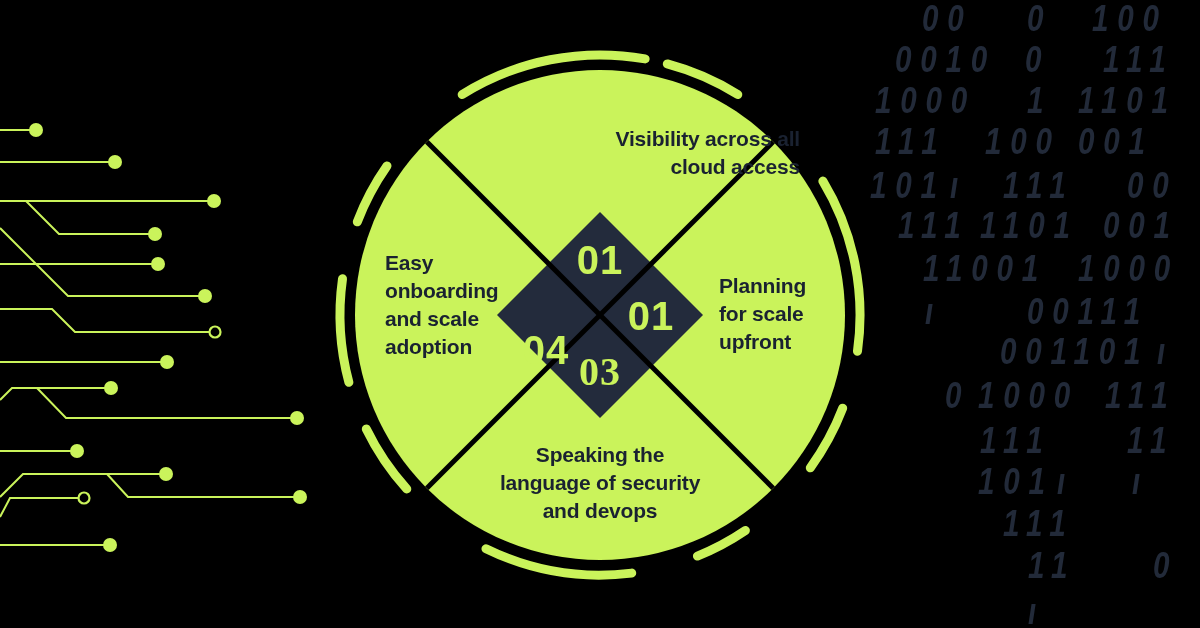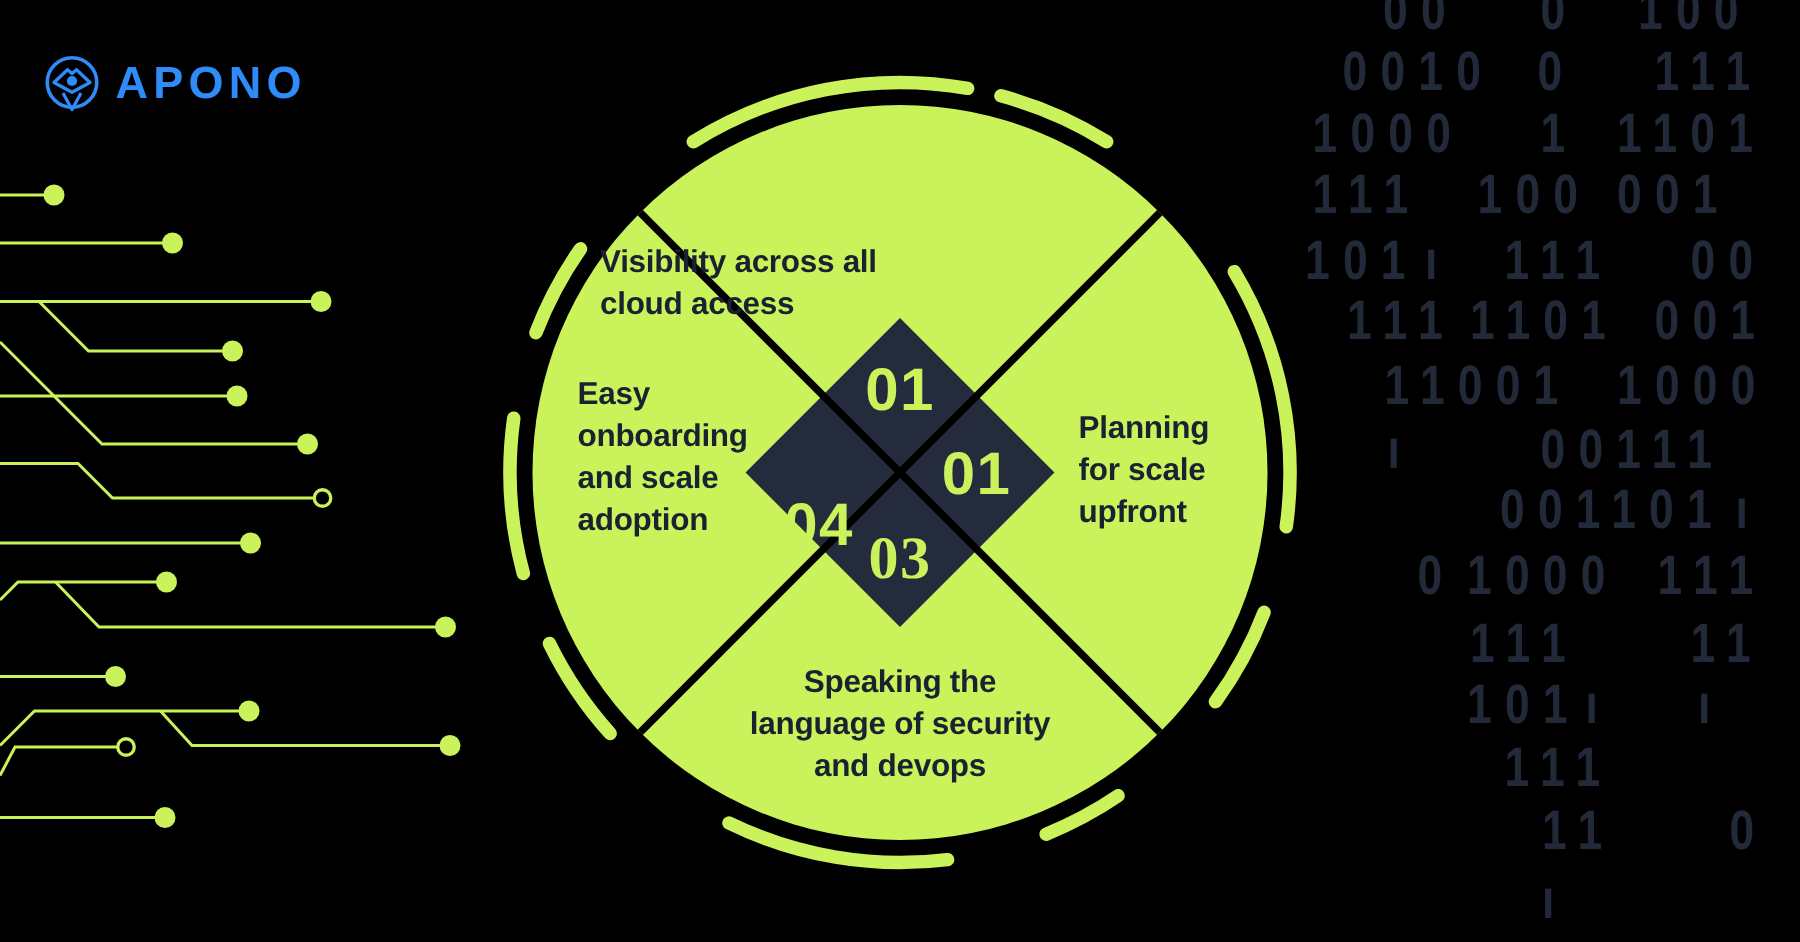--- a/index.html
+++ b/index.html
@@ -14,33 +14,33 @@
   
   .logo{position:absolute;left:28px;top:36px;display:flex;align-items:center;gap:9px;}
   .logo .wordmark{color:var(--logo-blue);font-size:30px;font-weight:bold;letter-spacing:3.5px;line-height:1;}
 
   
   #gfx{position:absolute;left:0;top:0;}
 
   
   .q-label{position:absolute;color:var(--text-navy);font-weight:bold;font-size:21px;
            line-height:28px;white-space:pre-line;letter-spacing:-0.2px;}
-  .q-top{left:400px;top:125px;width:400px;text-align:left;margin-top:36px;}
+  .q-top{left:400px;top:125px;width:400px;text-align:right;}
   .q-right{left:719px;top:272px;text-align:left;}
   .q-bottom{left:380px;top:441px;width:440px;text-align:center;}
   .q-left{left:385px;top:249px;text-align:left;}
 
   
   .step-num{position:absolute;color:var(--green);font-weight:bold;font-size:40px;line-height:1;
             transform:translate(-50%,-50%);letter-spacing:1px;}
   .n1{left:600px;top:260px;} .n2{left:651px;top:316px;}
   .n3{left:600px;top:372px;font-family:Liberation Serif, serif;} .n4{left:546px;top:316px;margin-top:34px;}
 
   
-  #binary{position:absolute;left:0;top:4px;width:1200px;height:516px;}
+  #binary{position:absolute;left:0;top:16px;width:1200px;height:516px;font-style:italic;}
   #binary span{position:absolute;color:var(--binary);font-size:37px;font-weight:bold;
                line-height:1.1;letter-spacing:11px;transform:scaleX(0.8);transform-origin:left top;
                white-space:pre;}
 </style>
 </head>
 <body>
 
 <div id="canvas">
 
   <svg id="gfx" width="1200" height="628" viewBox="0 0 1200 628">
@@ -88,29 +88,20 @@
         <path d="M357.3,221.8 A260,260 0 0 1 387.0,165.9" fill="none" stroke="var(--green)" stroke-width="9" stroke-linecap="round"></path>
       </g>
     <circle id="wheel-circle" cx="600" cy="315" r="245" fill="var(--green)"></circle>
     <path id="center-diamond" d="M600,212 L703,315 L600,418 L497,315 Z" fill="var(--navy)"></path>
     <g stroke="var(--background)" stroke-width="5">
       <line x1="426.8" y1="141.8" x2="773.2" y2="488.2"></line>
       <line x1="773.2" y1="141.8" x2="426.8" y2="488.2"></line>
     </g>
   </svg>
 
-  <div class="logo">
-    <svg width="40" height="40" viewBox="0 0 40 40">
-      <circle cx="20" cy="19" r="16.5" fill="none" stroke="var(--logo-blue)" stroke-width="2.4"></circle>
-      <path d="M8,19 L17,10.5 L20,13 L23,10.5 L32,19 L20,25.5 Z" fill="none" stroke="var(--logo-blue)" stroke-width="2.2" stroke-linejoin="round"></path>
-      <circle cx="20" cy="18" r="3.4" fill="var(--logo-blue)"></circle>
-      <path d="M14,26 L20,37 L26,26" fill="none" stroke="var(--logo-blue)" stroke-width="2.2" stroke-linejoin="round"></path>
-    </svg>
-    <span class="wordmark">APONO</span>
-  </div>
 
   <div class="q-label q-top">Visibility across all
 cloud access</div>
   <div class="q-label q-bottom">Speaking the
 language of security
 and devops</div>
   <div class="q-label q-right">Planning
 for scale
 upfront</div>
   <div class="q-label q-left">Easy

